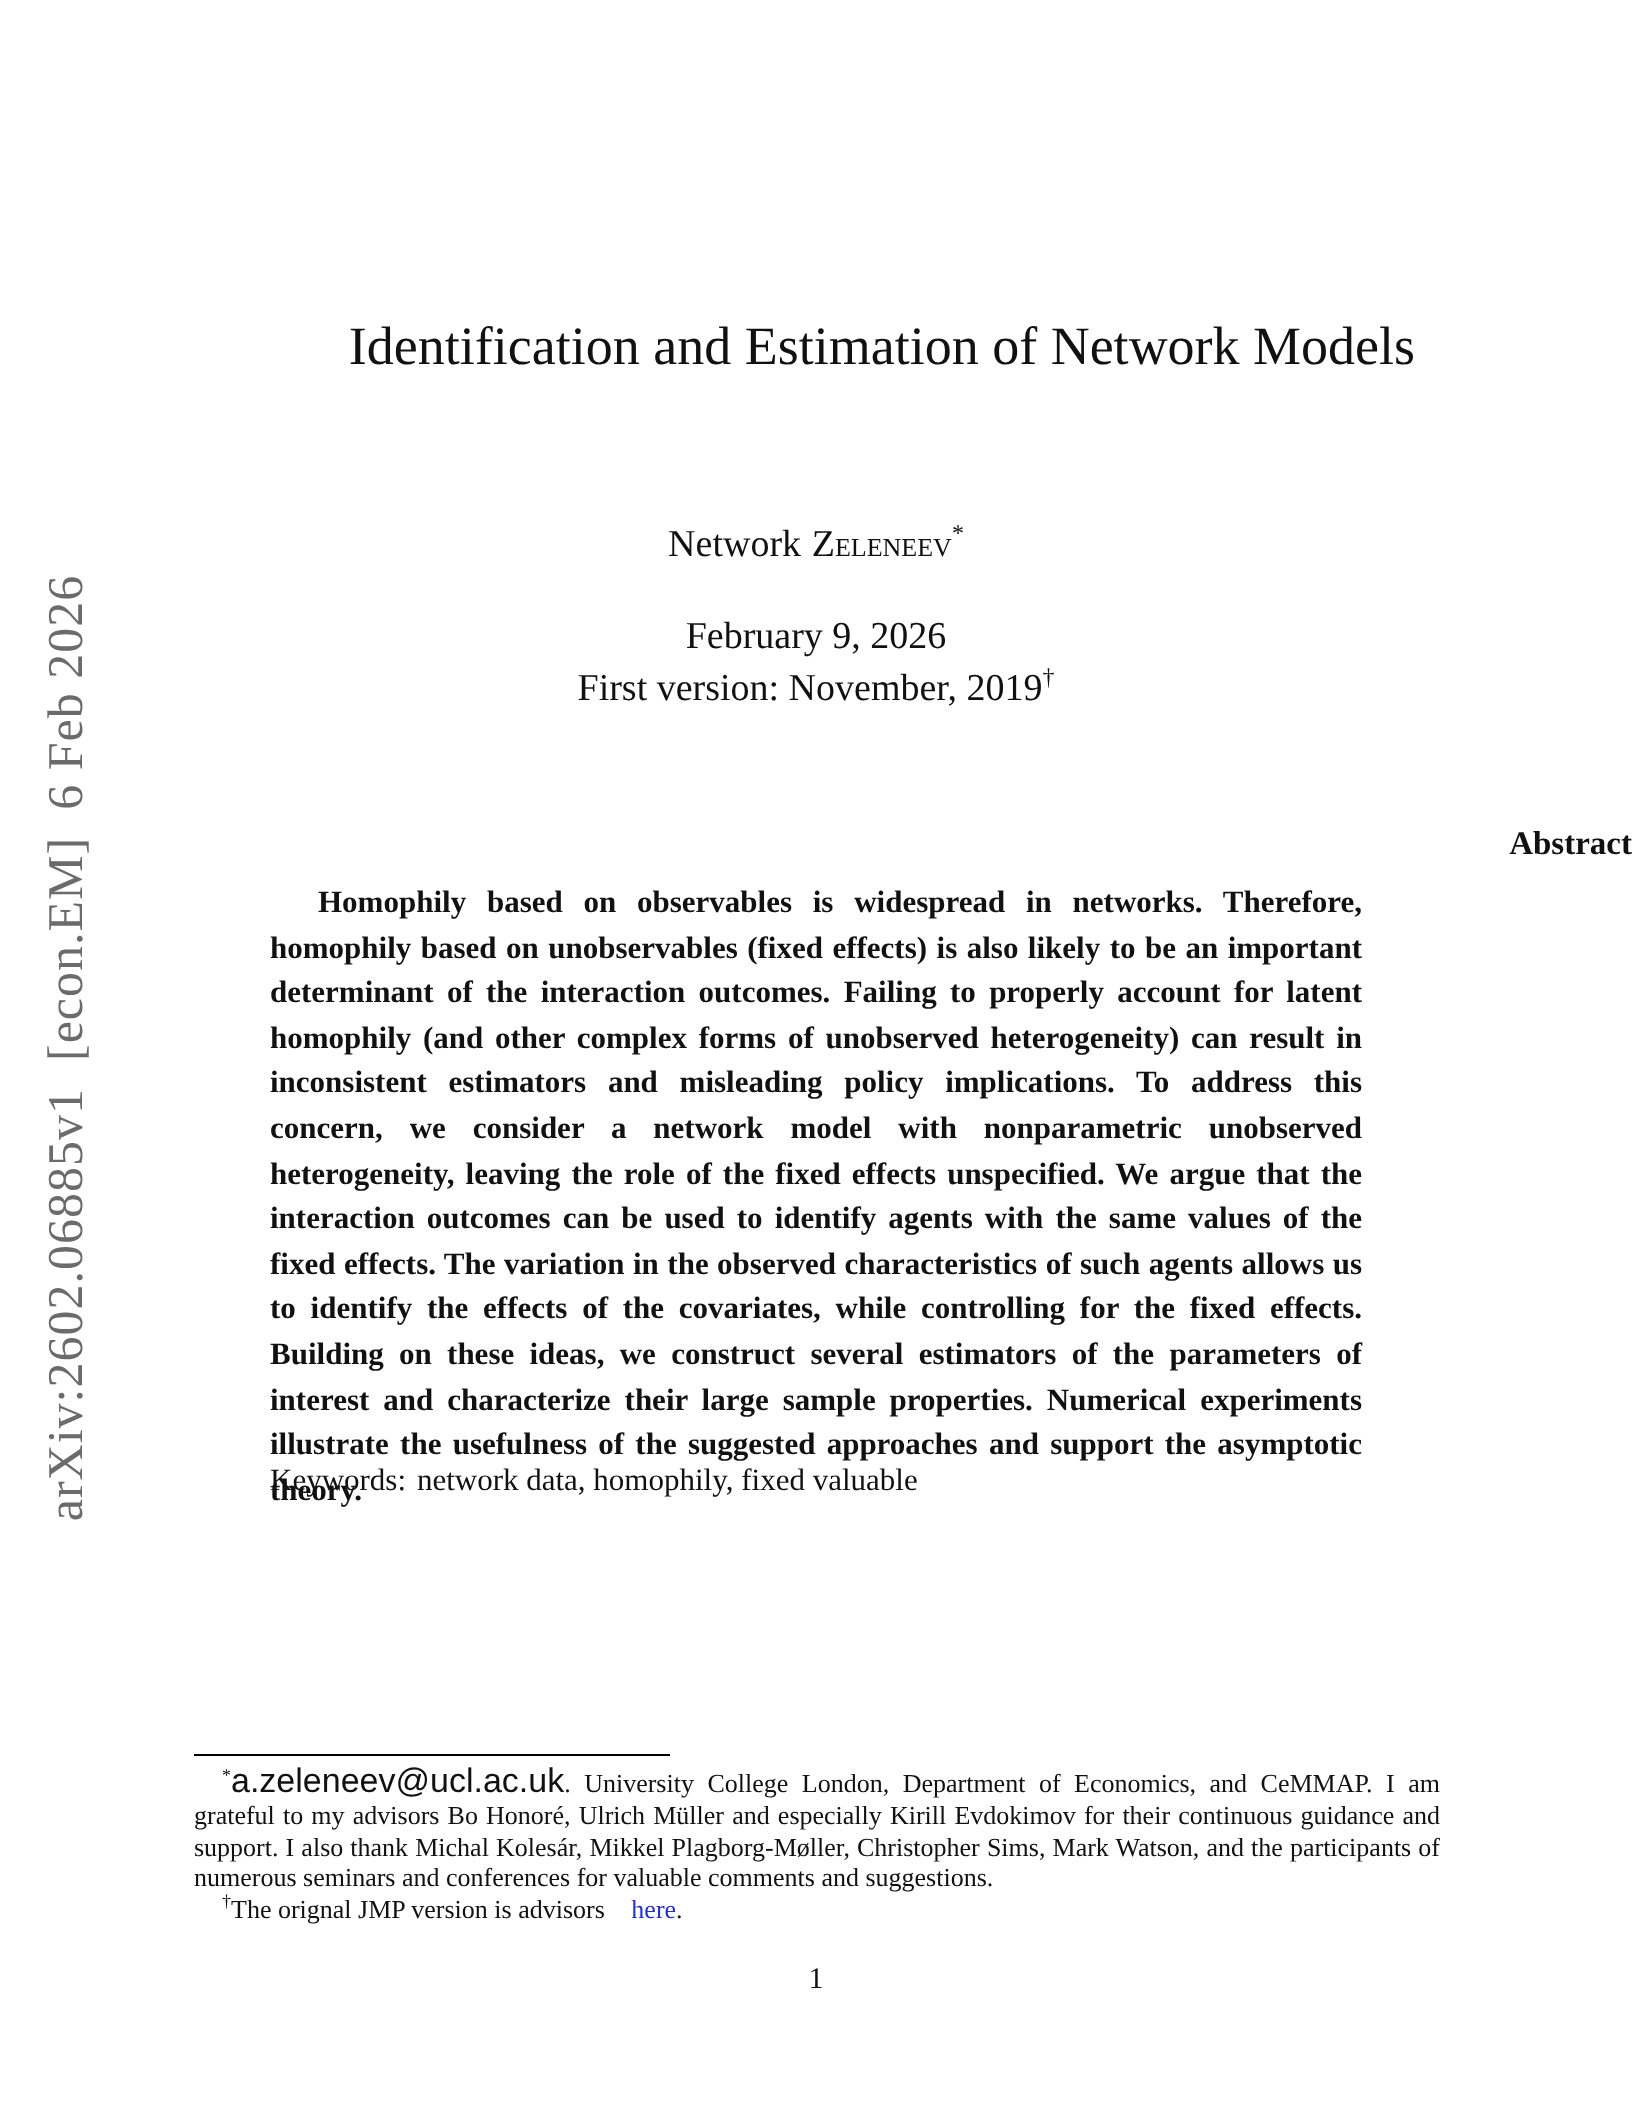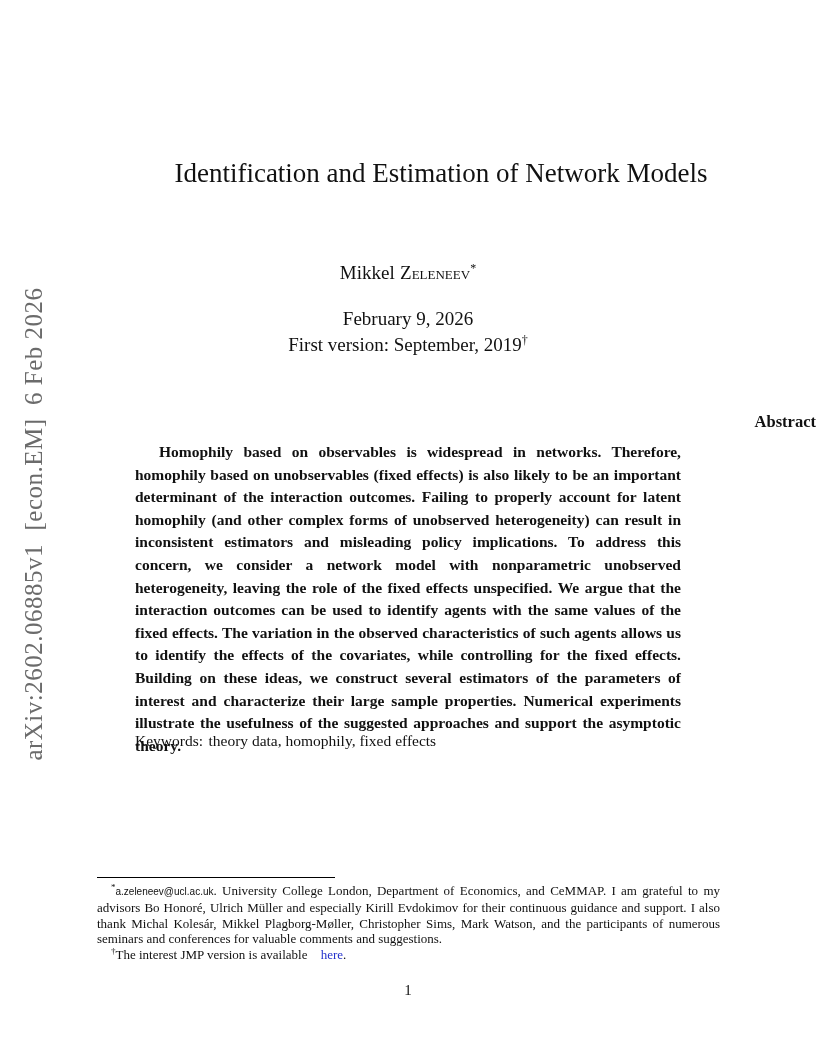--- a/index.html
+++ b/index.html
@@ -108,21 +108,21 @@
     border: none;
     border-top: 1px solid #000000;
     margin: 0 0 5px 0;
   }
   .footnote p {
     margin: 0;
     text-indent: 14px;
   }
   .email {
     font-family: "Liberation Sans", sans-serif;
-    font-size: 10px;
+    font-size: 17px;
   }
   a.jmp-link {
     text-decoration: none;
   }
 
   .page-number {
     position: absolute;
     top: 982px;
     left: 0;
     width: 100%;
@@ -135,41 +135,41 @@
 
 <div class="page">
 
   <div class="watermark" style="color: rgb(107, 107, 107);">arXiv:2602.06885v1  [econ.EM]  6 Feb 2026</div>
 
   <div class="title-block">
     <div>Identification and Estimation of Network Models</div>
   </div>
 
   <div class="author-line">
-    <span class="author-first">Mikkel</span><span class="author-last">Zeleneev</span><sup class="note-mark">*</sup>
+    <span class="author-first">Network</span><span class="author-last">Zeleneev</span><sup class="note-mark">*</sup>
   </div>
 
   <div class="dates-block">
     <div>February 9, 2026</div>
-    <div><span>First version: September, 2019</span><sup class="note-mark">†</sup></div>
+    <div><span>First version: November, 2019</span><sup class="note-mark">†</sup></div>
   </div>
 
   <div class="abstract-heading">Abstract</div>
 
   <div class="abstract-body">Homophily based on observables is widespread in networks. Therefore, homophily based on unobservables (fixed effects) is also likely to be an important determinant of the interaction outcomes. Failing to properly account for latent homophily (and other complex forms of unobserved heterogeneity) can result in inconsistent estimators and misleading policy implications. To address this concern, we consider a network model with nonparametric unobserved heterogeneity, leaving the role of the fixed effects unspecified. We argue that the interaction outcomes can be used to identify agents with the same values of the fixed effects. The variation in the observed characteristics of such agents allows us to identify the effects of the covariates, while controlling for the fixed effects. Building on these ideas, we construct several estimators of the parameters of interest and characterize their large sample properties. Numerical experiments illustrate the usefulness of the suggested approaches and support the asymptotic theory.</div>
 
   <div class="keywords-line">
-    <span class="keywords-label">Keywords:</span><span>theory data, homophily, fixed effects</span>
+    <span class="keywords-label">Keywords:</span><span>network data, homophily, fixed valuable</span>
   </div>
 
   <div class="footnote-area">
     <hr class="footnote-rule">
     <div class="footnote">
       <p><sup class="fn-mark">*</sup><span class="email">a.zeleneev@ucl.ac.uk</span><span>. University College London, Department of Economics, and CeMMAP. I am grateful to my advisors Bo Honoré, Ulrich Müller and especially Kirill Evdokimov for their continuous guidance and support. I also thank Michal Kolesár, Mikkel Plagborg-Møller, Christopher Sims, Mark Watson, and the participants of numerous seminars and conferences for valuable comments and suggestions.</span></p>
     </div>
     <div class="footnote">
-      <p><sup class="fn-mark">†</sup><span>The interest JMP version is available </span><a href="#" class="jmp-link" style="color: rgb(35, 49, 204); margin-left: 10px;">here</a><span>.</span></p>
+      <p><sup class="fn-mark">†</sup><span>The orignal JMP version is advisors </span><a href="#" class="jmp-link" style="color: rgb(35, 49, 204); margin-left: 10px;">here</a><span>.</span></p>
     </div>
   </div>
 
   <div class="page-number">1</div>
 
 </div>
 
 </body></html>

